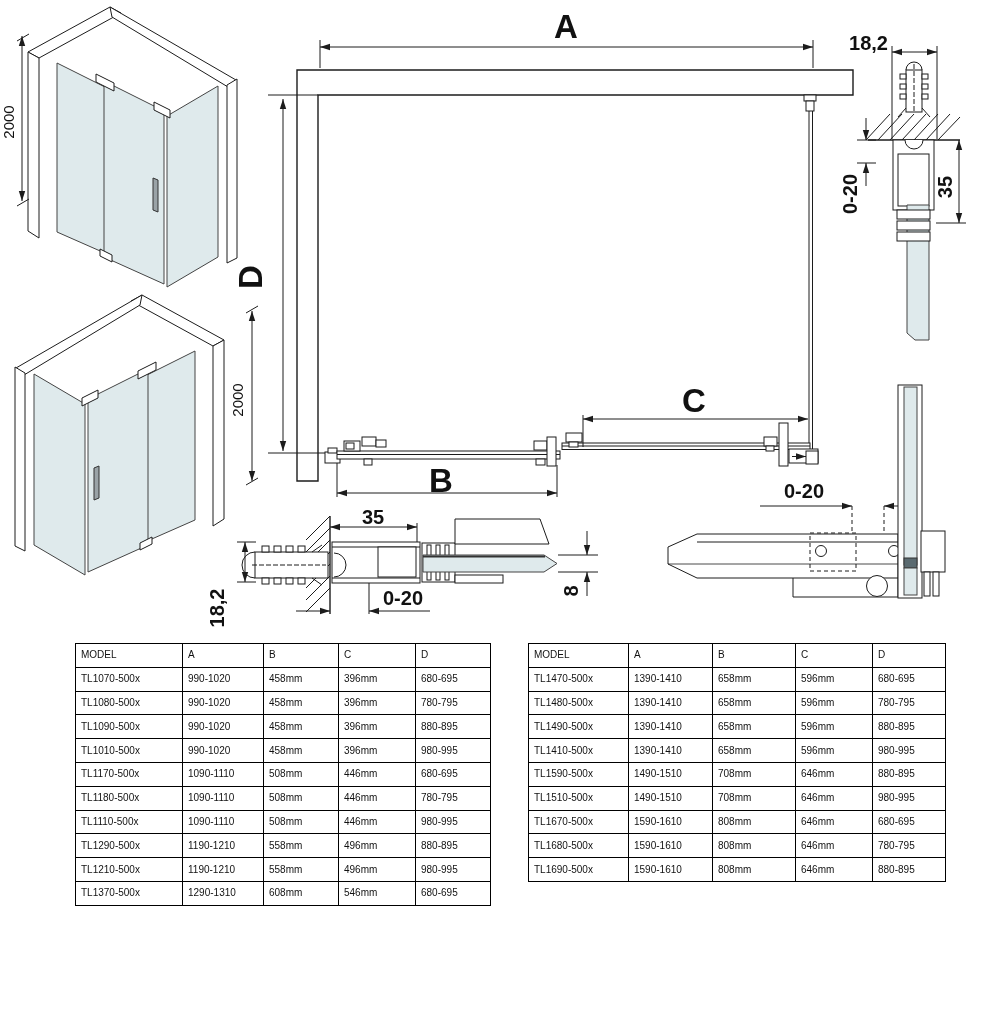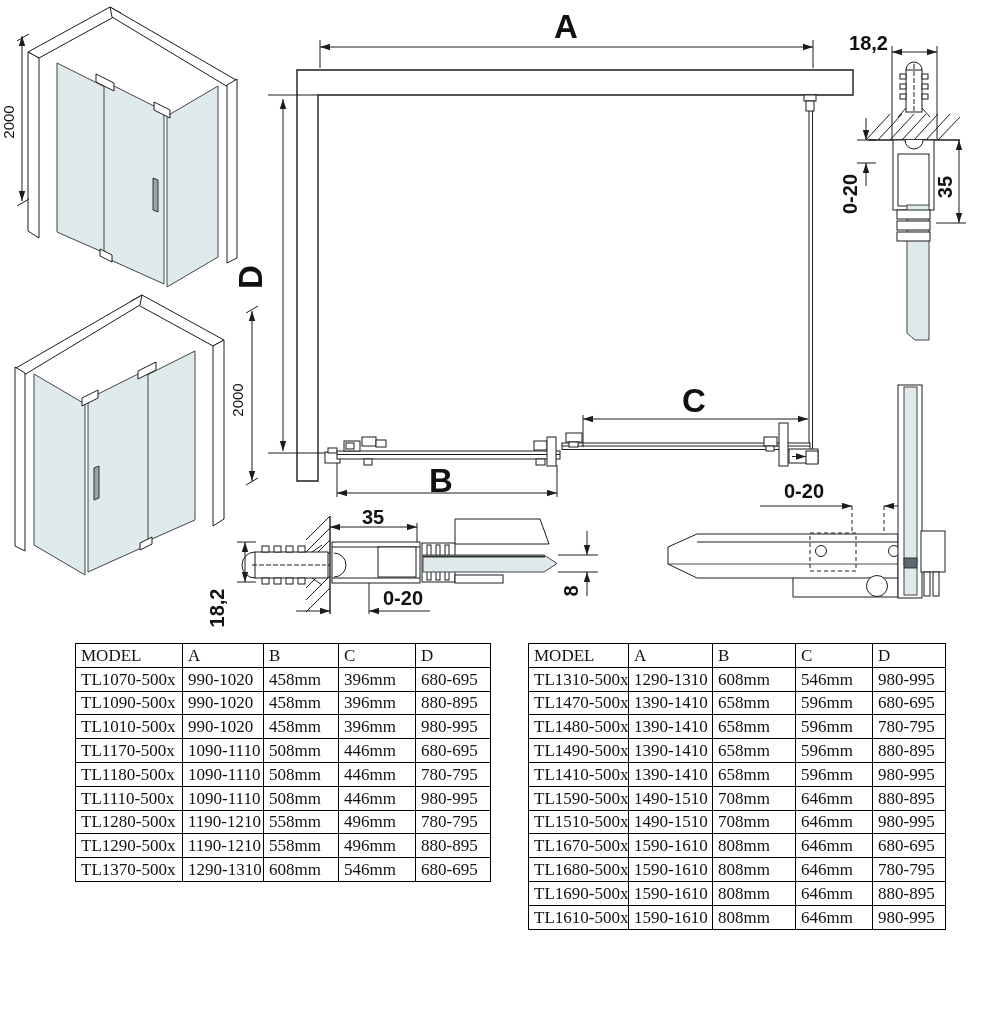--- a/index.html
+++ b/index.html
@@ -3,21 +3,21 @@
 <meta charset="utf-8">
 <style>
   html,body{margin:0;padding:0;background:#ffffff;}
   .page{position:relative;width:989px;height:1020px;background:#fff;overflow:hidden;
         font-family:"Liberation Sans", sans-serif;color:#111;}
   svg text{font-family:"Liberation Sans", sans-serif;fill:#111;}
   .dimL{font-size:33px;font-weight:600;}
   .dimN{font-size:20px;font-weight:600;}
   .dimS{font-size:15px;font-weight:400;}
   table.spec{border-collapse:collapse;table-layout:fixed;position:absolute;
-             font-size:17px;line-height:1;font-family:Liberation Serif, serif;}
+             font-size:10px;line-height:1;}
   table.spec th, table.spec td{border:1.5px solid #000;padding:0 0 0 5px;height:22.8px;
              font-weight:400;text-align:left;white-space:nowrap;overflow:hidden;}
   #table-left{left:75px;top:643px;width:415px;}
   #table-right{left:528px;top:643px;width:417px;}
 </style>
 </head>
 <body>
 
 <div class="page">
 
@@ -323,20 +323,27 @@
       </thead>
       <tbody>
         <tr>
           <td>TL1070-500x</td>
           <td>990-1020</td>
           <td>458mm</td>
           <td>396mm</td>
           <td>680-695</td>
         </tr>
         <tr>
+          <td>TL1080-500x</td>
+          <td>990-1020</td>
+          <td>458mm</td>
+          <td>396mm</td>
+          <td>780-795</td>
+        </tr>
+        <tr>
           <td>TL1090-500x</td>
           <td>990-1020</td>
           <td>458mm</td>
           <td>396mm</td>
           <td>880-895</td>
         </tr>
         <tr>
           <td>TL1010-500x</td>
           <td>990-1020</td>
           <td>458mm</td>
@@ -358,32 +365,32 @@
           <td>780-795</td>
         </tr>
         <tr>
           <td>TL1110-500x</td>
           <td>1090-1110</td>
           <td>508mm</td>
           <td>446mm</td>
           <td>980-995</td>
         </tr>
         <tr>
-          <td>TL1280-500x</td>
-          <td>1190-1210</td>
-          <td>558mm</td>
-          <td>496mm</td>
-          <td>780-795</td>
-        </tr>
-        <tr>
           <td>TL1290-500x</td>
           <td>1190-1210</td>
           <td>558mm</td>
           <td>496mm</td>
           <td>880-895</td>
+        </tr>
+        <tr>
+          <td>TL1210-500x</td>
+          <td>1190-1210</td>
+          <td>558mm</td>
+          <td>496mm</td>
+          <td>980-995</td>
         </tr>
         <tr>
           <td>TL1370-500x</td>
           <td>1290-1310</td>
           <td>608mm</td>
           <td>546mm</td>
           <td>680-695</td>
         </tr>
       </tbody>
     </table>
@@ -399,27 +406,20 @@
         <tr>
           <th>MODEL</th>
           <th>A</th>
           <th>B</th>
           <th>C</th>
           <th>D</th>
         </tr>
       </thead>
       <tbody>
         <tr>
-          <td>TL1310-500x</td>
-          <td>1290-1310</td>
-          <td>608mm</td>
-          <td>546mm</td>
-          <td>980-995</td>
-        </tr>
-        <tr>
           <td>TL1470-500x</td>
           <td>1390-1410</td>
           <td>658mm</td>
           <td>596mm</td>
           <td>680-695</td>
         </tr>
         <tr>
           <td>TL1480-500x</td>
           <td>1390-1410</td>
           <td>658mm</td>
@@ -468,23 +468,16 @@
           <td>646mm</td>
           <td>780-795</td>
         </tr>
         <tr>
           <td>TL1690-500x</td>
           <td>1590-1610</td>
           <td>808mm</td>
           <td>646mm</td>
           <td>880-895</td>
         </tr>
-        <tr>
-          <td>TL1610-500x</td>
-          <td>1590-1610</td>
-          <td>808mm</td>
-          <td>646mm</td>
-          <td>980-995</td>
-        </tr>
       </tbody>
     </table>
 
 </div>
 
 </body></html>

